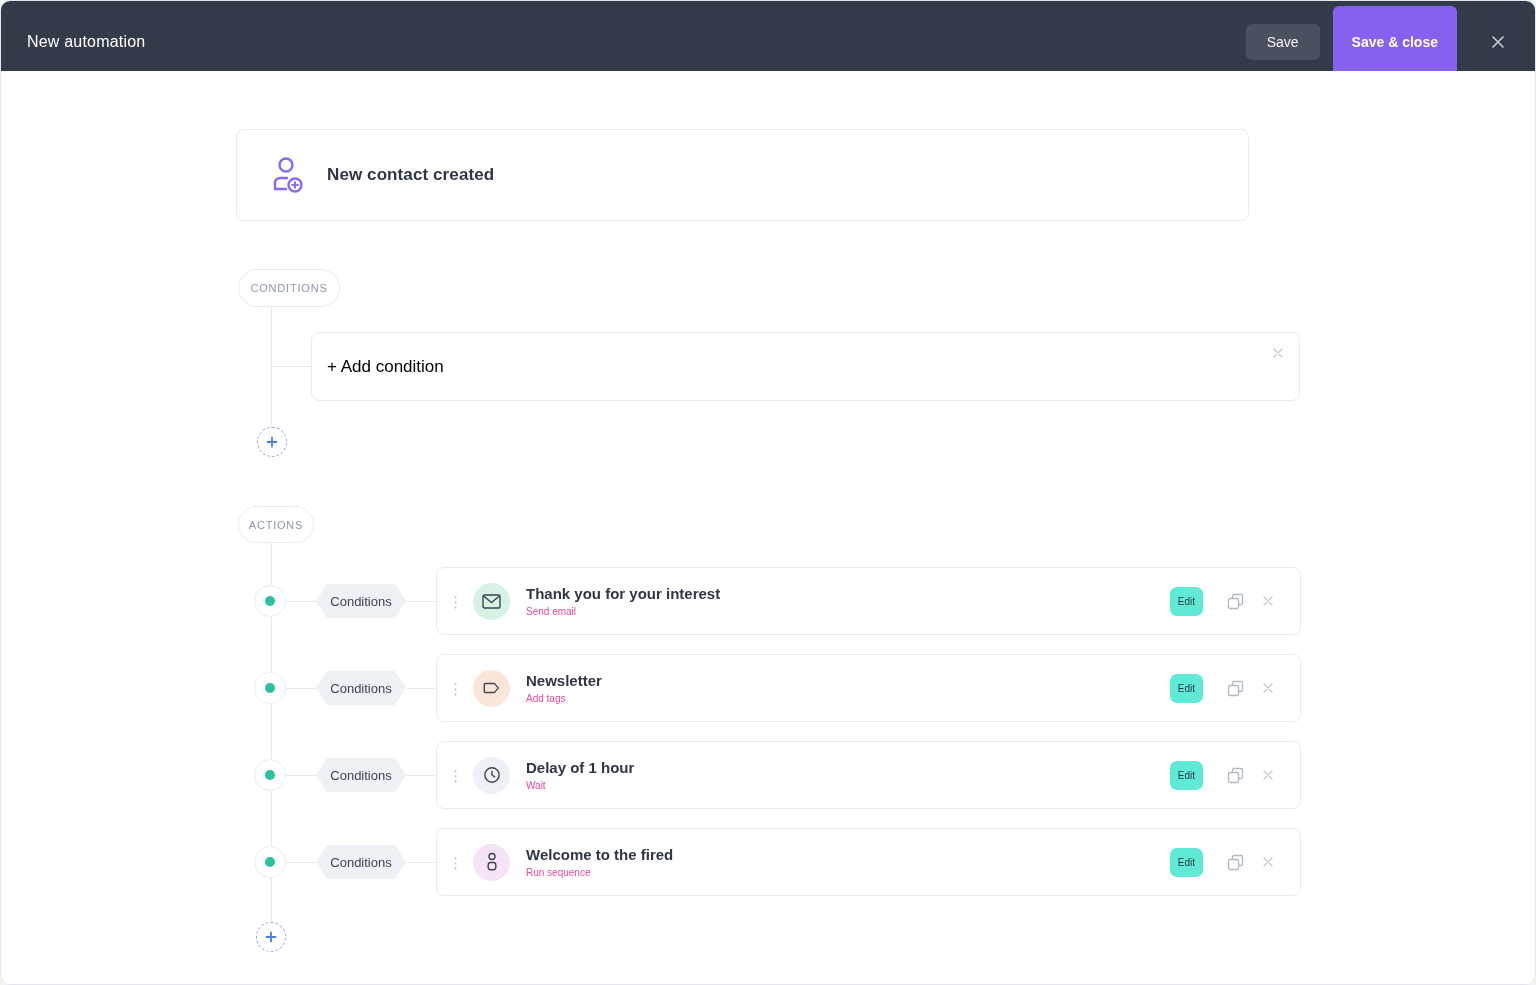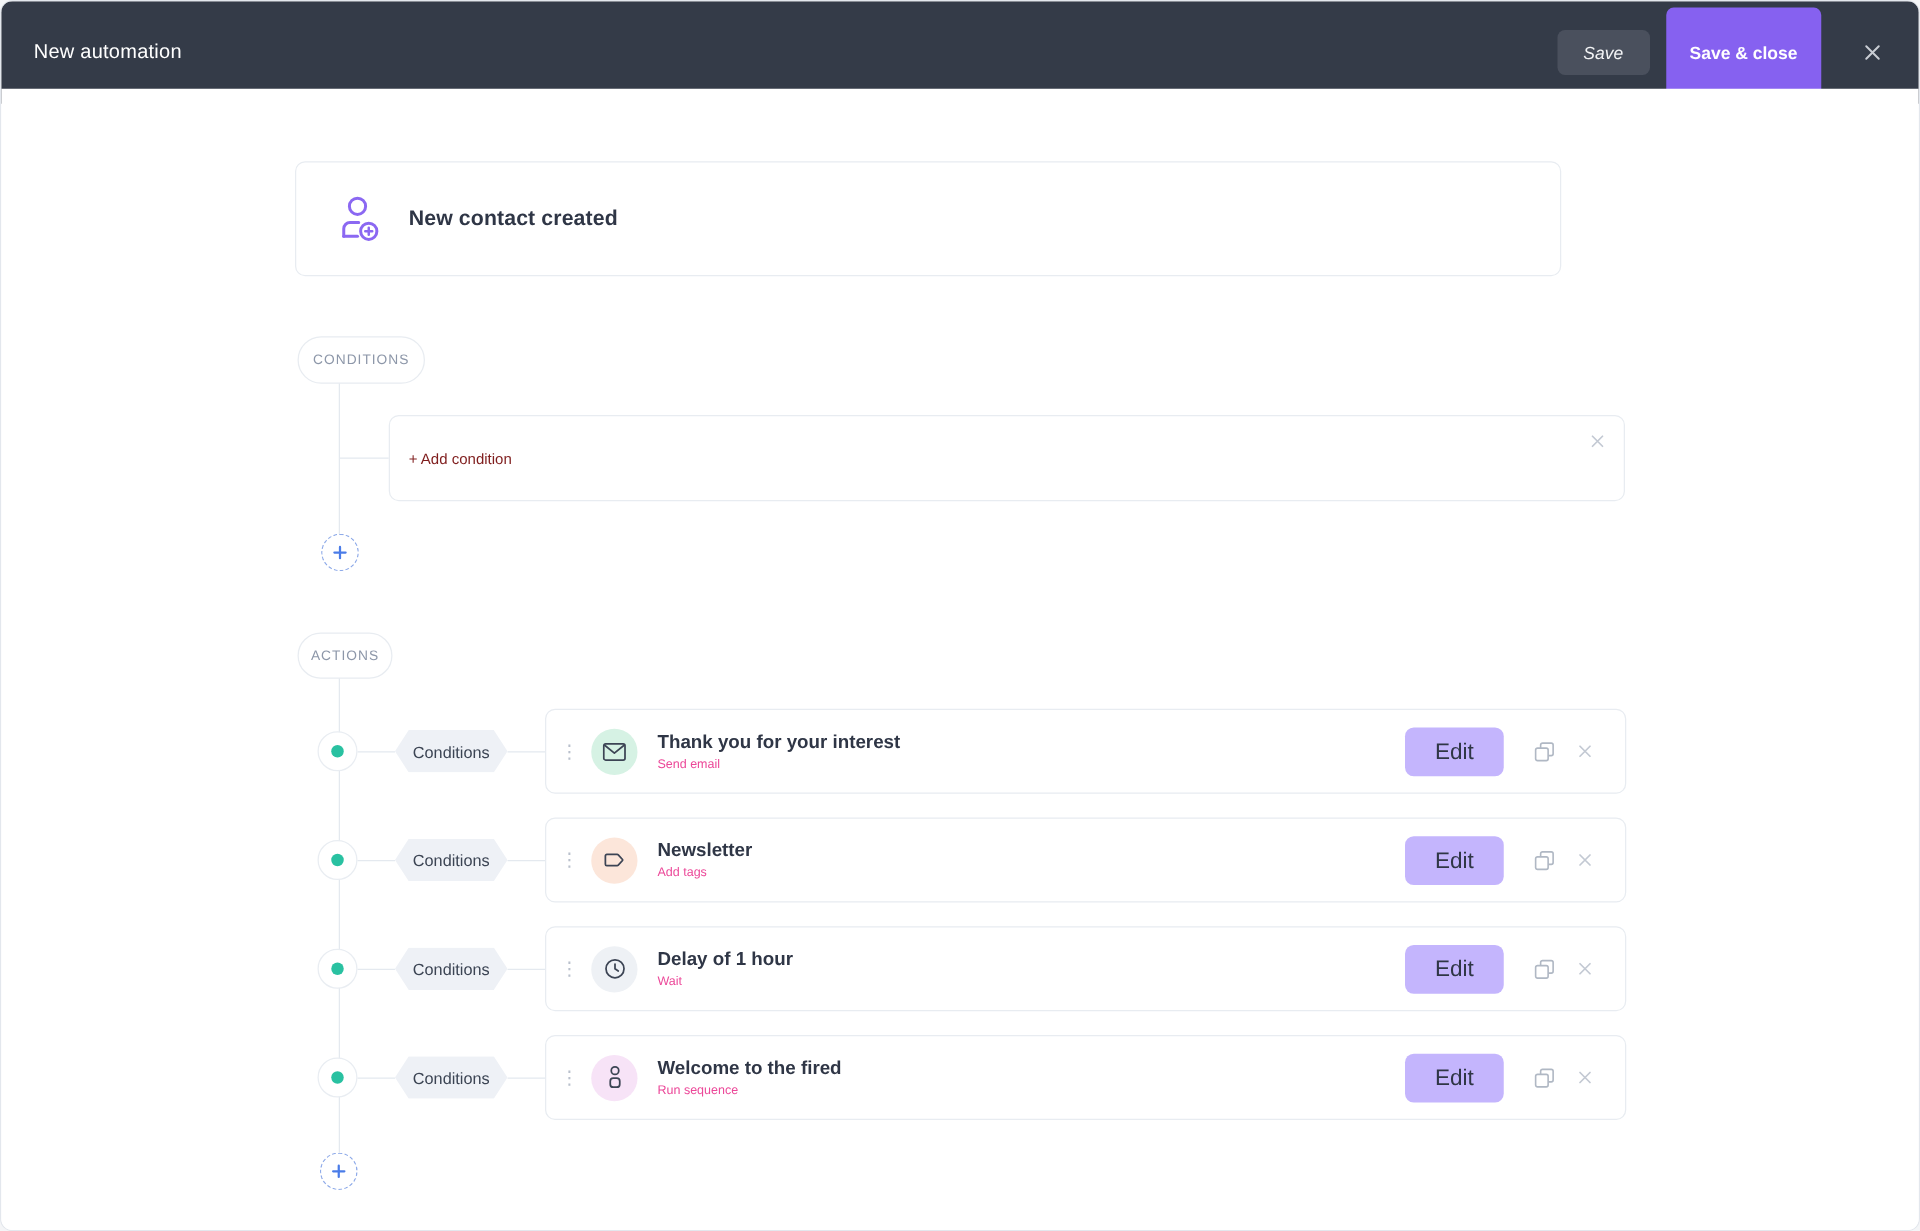--- a/index.html
+++ b/index.html
@@ -11,21 +11,21 @@
   }
   
   .topbar {
     position:absolute; top:0; left:0; right:0; height:82px;
     background:#343b48; display:flex; align-items:center; padding:0 26px;
   }
   .topbar-title { color:#ffffff; font-size:16px; font-weight:500; letter-spacing:0.2px; }
   .topbar-right { margin-left:auto; display:flex; align-items:center; gap:13px; }
   .btn { border:none; cursor:pointer; font-family:inherit; border-radius:6px; font-size:14px; }
   .btn-save {
-    background:#4a505d; color:#f2f3f5; padding:10px 21px; font-weight:500;font-style:italic;
+    background:#4a505d; color:#f2f3f5; padding:10px 21px; font-weight:500;
   }
   .btn-save-close {
     background:#8661f0; color:#ffffff; padding:28px 19px; font-weight:700;
   }
   .topbar-close { margin-left:17px; width:22px; height:22px; display:flex; align-items:center; justify-content:center; cursor:pointer; }
   .topbar-close svg { stroke:#c9cdd4; }
 
   .canvas { position:absolute; top:70px; left:0; right:0; bottom:0; background:#ffffff; }
 
   .card {
@@ -50,21 +50,21 @@
   .vline { position:absolute; width:1px; background:#e4e9ef; }
   .hline { position:absolute; height:1px; background:#e4e9ef; }
   .vline-conditions { left:270px; top:235px; height:122px; }
   .hline-condition-card { left:271px; top:295px; width:39px; }
   .vline-actions { left:270px; top:471px; height:381px; }
 
   
   .condition-card { left:310px; top:261px; width:989px; height:69px; }
   .add-condition-link {
     position:absolute; left:15px; top:50%; transform:translateY(-50%);
-    color:#7f1d1d; font-size:12px; cursor:pointer; background:none; border:none; font-family:inherit;
+    color:#000000; font-size:17px; cursor:pointer; background:none; border:none; font-family:inherit;
   }
   .condition-remove {
     position:absolute; right:13px; top:12px; width:16px; height:16px; cursor:pointer;
     display:flex; align-items:center; justify-content:center;
   }
 
   
   .plus-dashed {
     position:absolute; width:30px; height:30px; border-radius:50%;
     border:1.5px dashed #8fabe9; background:#ffffff; cursor:pointer;
@@ -96,21 +96,21 @@
   .action-icon-circle {
     width:37px; height:37px; border-radius:50%; margin-left:11px; flex:0 0 auto;
     display:flex; align-items:center; justify-content:center;
   }
   .action-icon-circle svg { stroke:#3c4454; fill:none; }
   .action-text { margin-left:16px; min-width:0; }
   .action-title { font-size:15px; font-weight:700; color:#2f3646; }
   .action-subtitle { font-size:10px; color:#ec4899; margin-top:4px; }
   .action-controls { margin-left:auto; display:flex; align-items:center; }
   .btn-edit {
-    background:#c4b5fd; color:#2f3646; font-size:18px; padding:9px 24px; border-radius:7px;
+    background:#5eead4; color:#2f3646; font-size:10px; padding:9px 8px; border-radius:7px;
   }
   .icon-btn { background:none; border:none; cursor:pointer; display:flex; align-items:center; justify-content:center; }
   .duplicate-btn { margin-left:22px; width:20px; height:20px; }
   .remove-btn { margin-left:15px; width:16px; height:16px; }
 </style>
 </head>
 <body>
 
 <div class="window">
 

